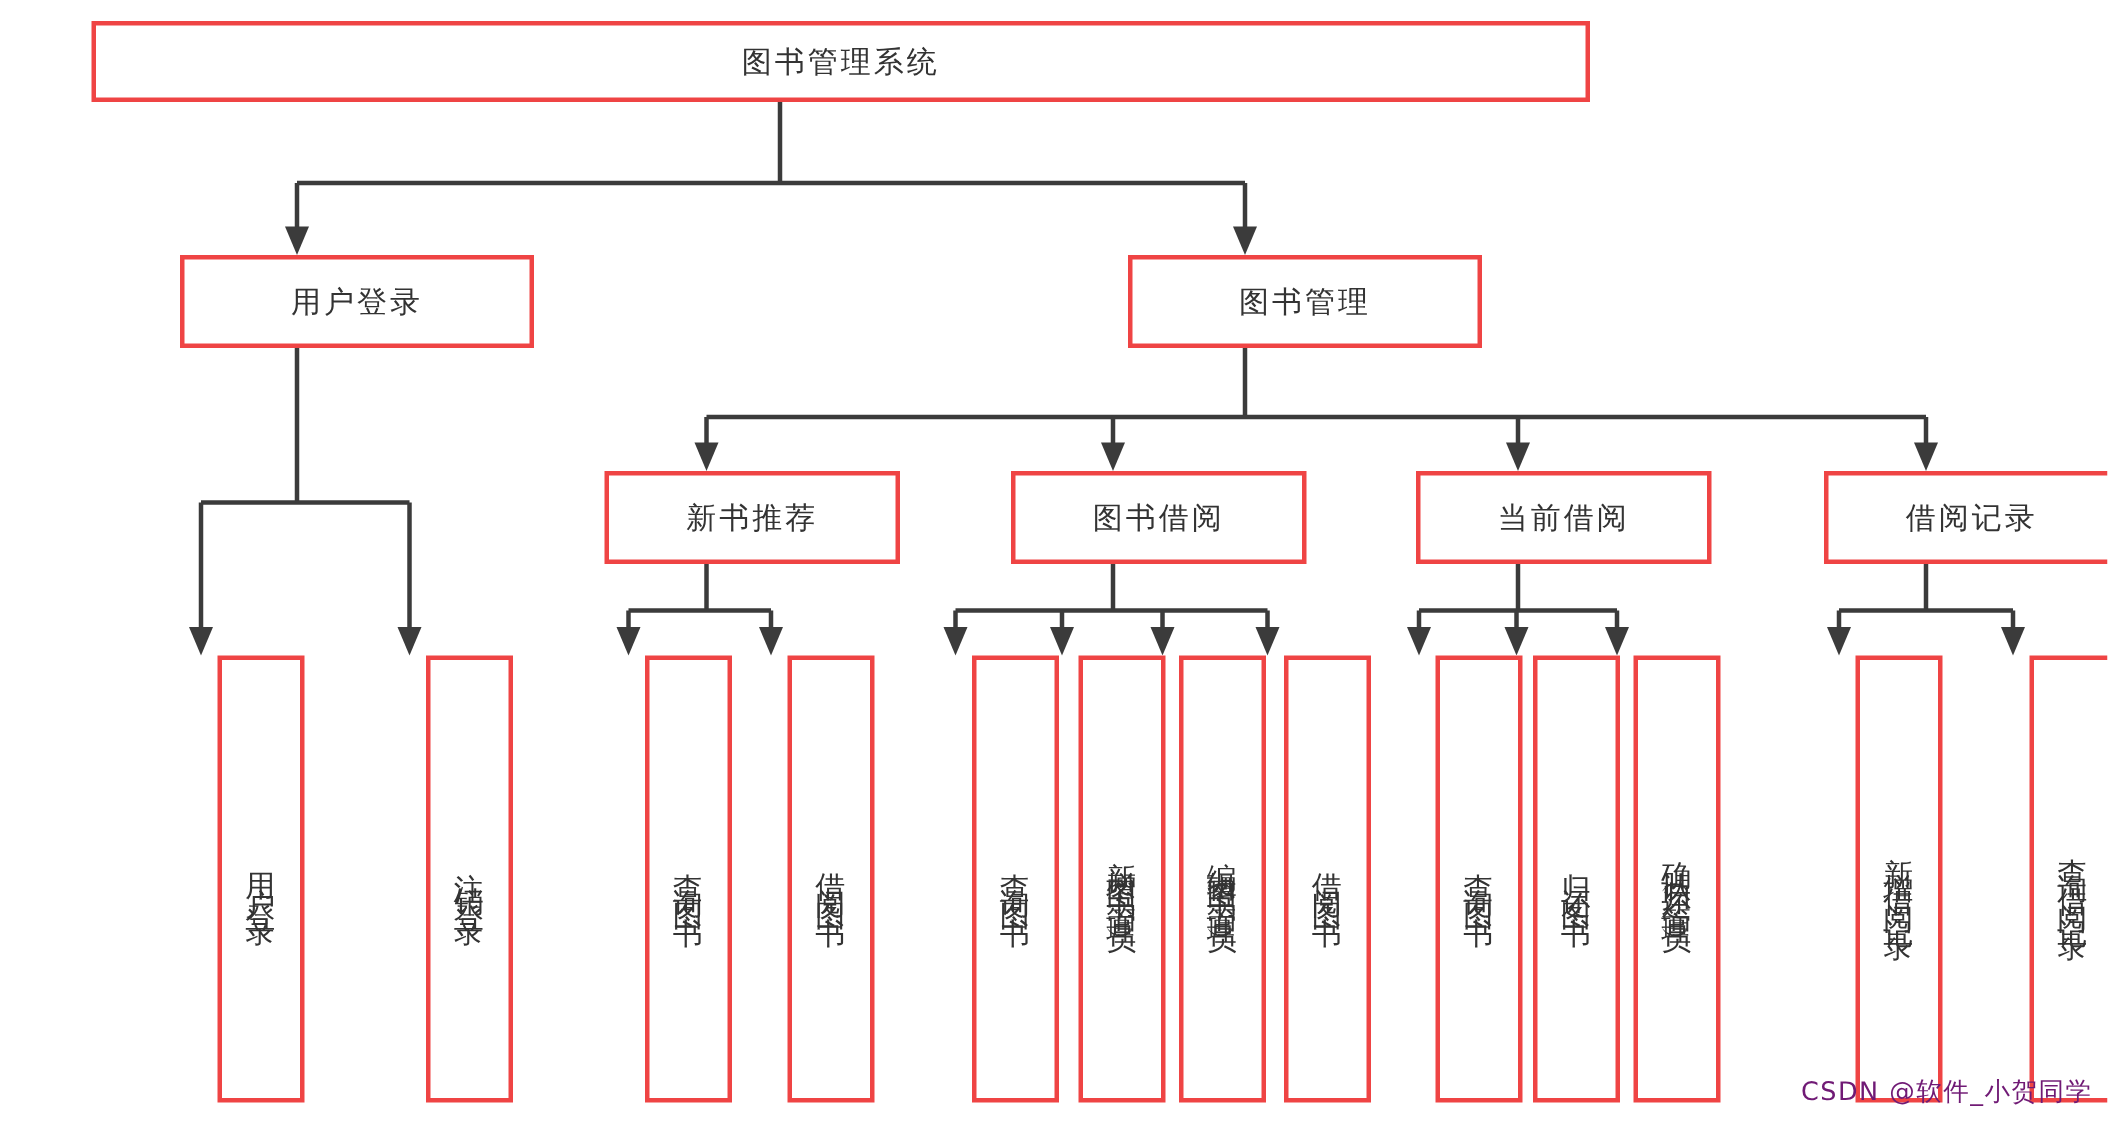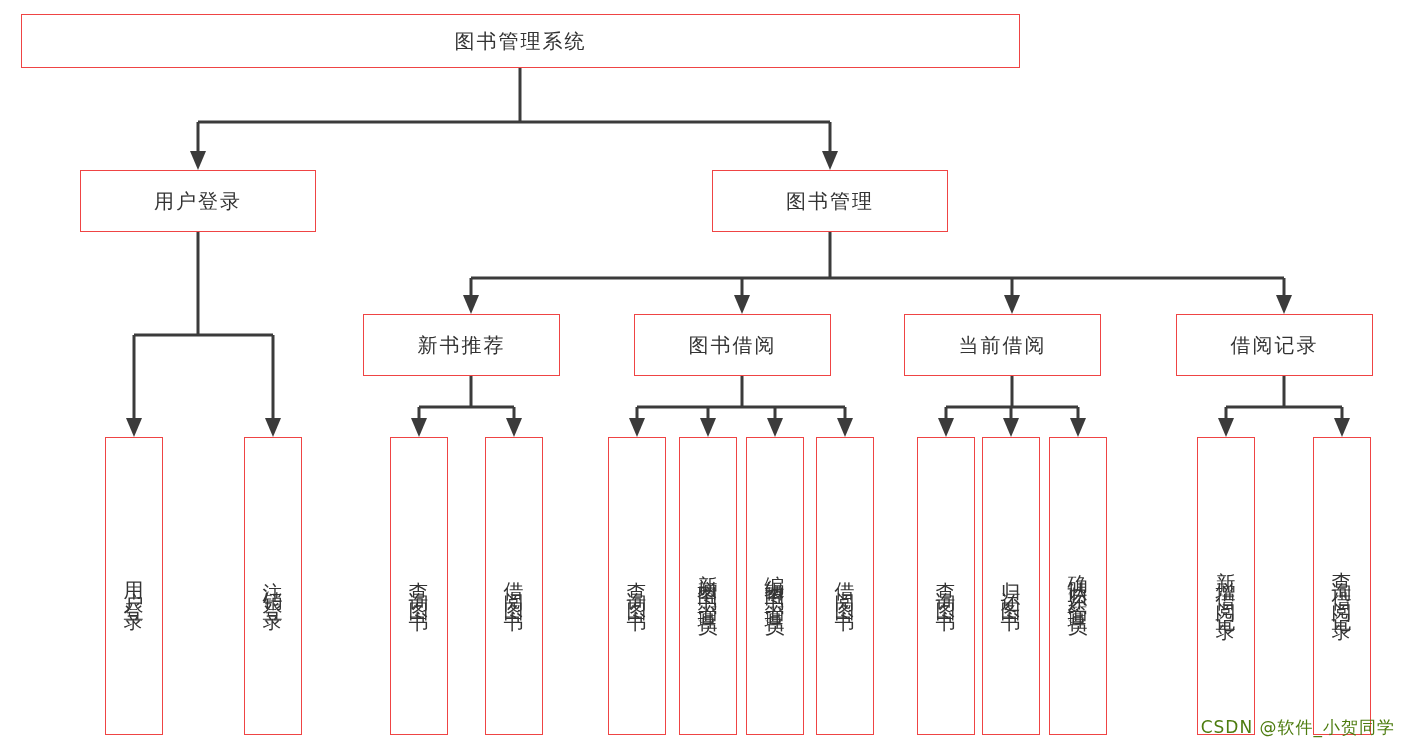--- a/index.html
+++ b/index.html
@@ -9,44 +9,45 @@
     background:#ffffff;
     font-family:"DejaVu Sans","Liberation Sans",sans-serif;
     overflow:hidden;
   }
   .connector-layer{position:absolute;left:0;top:0;width:1405px;height:747px;}
   .connector-layer line{stroke:#3b3b3b;stroke-width:3;}
   .connector-layer polygon{fill:#3b3b3b;}
   .node{
     position:absolute;
     box-sizing:border-box;
-    border:1px solid #ef4444;
+    border:3px solid #ef4444;
     background:#ffffff;
     display:flex;align-items:center;justify-content:center;
     color:#333333;
     font-size:20px;
+    margin-left:40px;
   }
   .hbox{letter-spacing:2px;}
   .root{left:21px;top:14px;width:999px;height:54px;}
   .lvl2{width:236px;height:62px;top:170px;}
   .lvl3{width:197px;height:62px;top:314px;}
   .vbox{width:58px;height:298px;top:437px;}
   .vtext{
     writing-mode:vertical-rl;
     text-orientation:mixed;
     letter-spacing:10px;
     line-height:1;
     white-space:nowrap;
   }
   .watermark{
     position:absolute;
     right:10px;bottom:8px;
     font-size:17px;
     letter-spacing:1px;
-    color:#4d7c0f;
+    color:#701a75;
     z-index:5;
   }
 </style>
 </head>
 <body>
 
 <div class="canvas">
 
   <svg class="connector-layer" width="1405" height="747" viewBox="0 0 1405 747">
 

